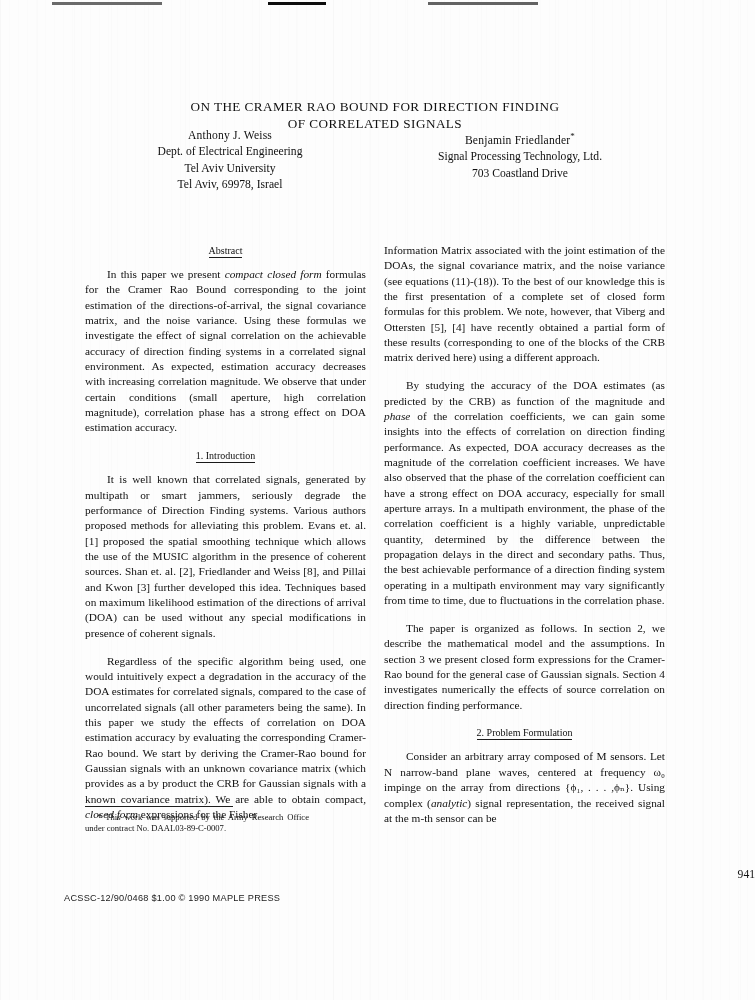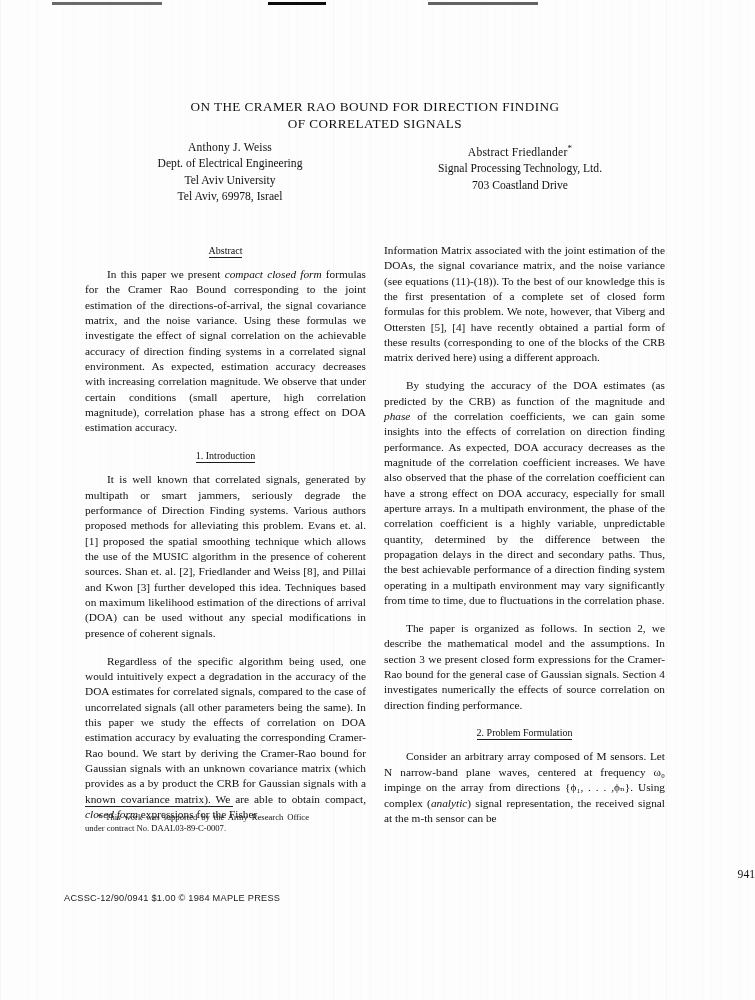--- a/index.html
+++ b/index.html
@@ -65,21 +65,21 @@
     letter-spacing: 0.45px;
     line-height: 17px;
     font-weight: normal;
     margin: 0;
   }
   .paper-title .ln { display: block; }
 
   .authors {
     position: absolute;
     left: 85px;
-    top: 140px;
+    top: 128px;
     width: 580px;
     display: flex;
   }
   .author-col {
     width: 50%;
     text-align: center;
     font-size: 11.6px;
     line-height: 16.4px;
   }
   .author-col .ln { display: block; }
@@ -174,21 +174,21 @@
     </h1>
 
     <div class="authors">
       <div class="author-col">
         <span class="ln name">Anthony J. Weiss</span>
         <span class="ln">Dept. of Electrical Engineering</span>
         <span class="ln">Tel Aviv University</span>
         <span class="ln">Tel Aviv, 69978, Israel</span>
       </div>
       <div class="author-col">
-        <span class="ln name"><span>Abstract Friedlander</span><sup class="star">*</sup></span>
+        <span class="ln name"><span>Benjamin Friedlander</span><sup class="star">*</sup></span>
         <span class="ln">Signal Processing Technology, Ltd.</span>
         <span class="ln">703 Coastland Drive</span>
       </div>
     </div>
 
     <div class="col left">
       <div class="sec-head"><span>Abstract</span></div>
       <p class="para">In this paper we present <em>compact closed form</em> formulas for the Cramer Rao Bound corresponding to the joint estimation of the directions-of-arrival, the signal covariance matrix, and the noise variance. Using these formulas we investigate the effect of signal correlation on the achievable accuracy of direction finding systems in a correlated signal environment. As expected, estimation accuracy decreases with increasing correlation magnitude. We observe that under certain conditions (small aperture, high correlation magnitude), correlation phase has a strong effect on DOA estimation accuracy.</p>
       <div class="sec-head spaced"><span>1. Introduction</span></div>
       <p class="para">It is well known that correlated signals, generated by multipath or smart jammers, seriously degrade the performance of Direction Finding systems. Various authors proposed methods for alleviating this problem. Evans et. al. [1] proposed the spatial smoothing technique which allows the use of the MUSIC algorithm in the presence of coherent sources. Shan et. al. [2], Friedlander and Weiss [8], and Pillai and Kwon [3] further developed this idea. Techniques based on maximum likelihood estimation of the directions of arrival (DOA) can be used without any special modifications in presence of coherent signals.</p>
@@ -202,16 +202,16 @@
       <div class="sec-head spaced"><span>2. Problem Formulation</span></div>
       <p class="para tight">Consider an arbitrary array composed of M sensors. Let N narrow-band plane waves, centered at frequency ω₀ impinge on the array from directions {ϕ₁, . . . ,ϕₙ}. Using complex (<em>analytic</em>) signal representation, the received signal at the m-th sensor can be</p>
     </div>
 
     <div class="footnote">
       <div class="rule"></div>
       <div class="fn-text"><span class="star-mark">*</span> <span>This work was supported by the Army Research Office under contract No. DAAL03-89-C-0007.</span></div>
     </div>
 
     <div class="page-number">941</div>
-    <div class="imprint">ACSSC-12/90/0941 $1.00 © 1984 MAPLE PRESS</div>
+    <div class="imprint">ACSSC-12/90/0468 $1.00 © 1990 MAPLE PRESS</div>
 
   </div>
 </div>
 
 </body></html>

